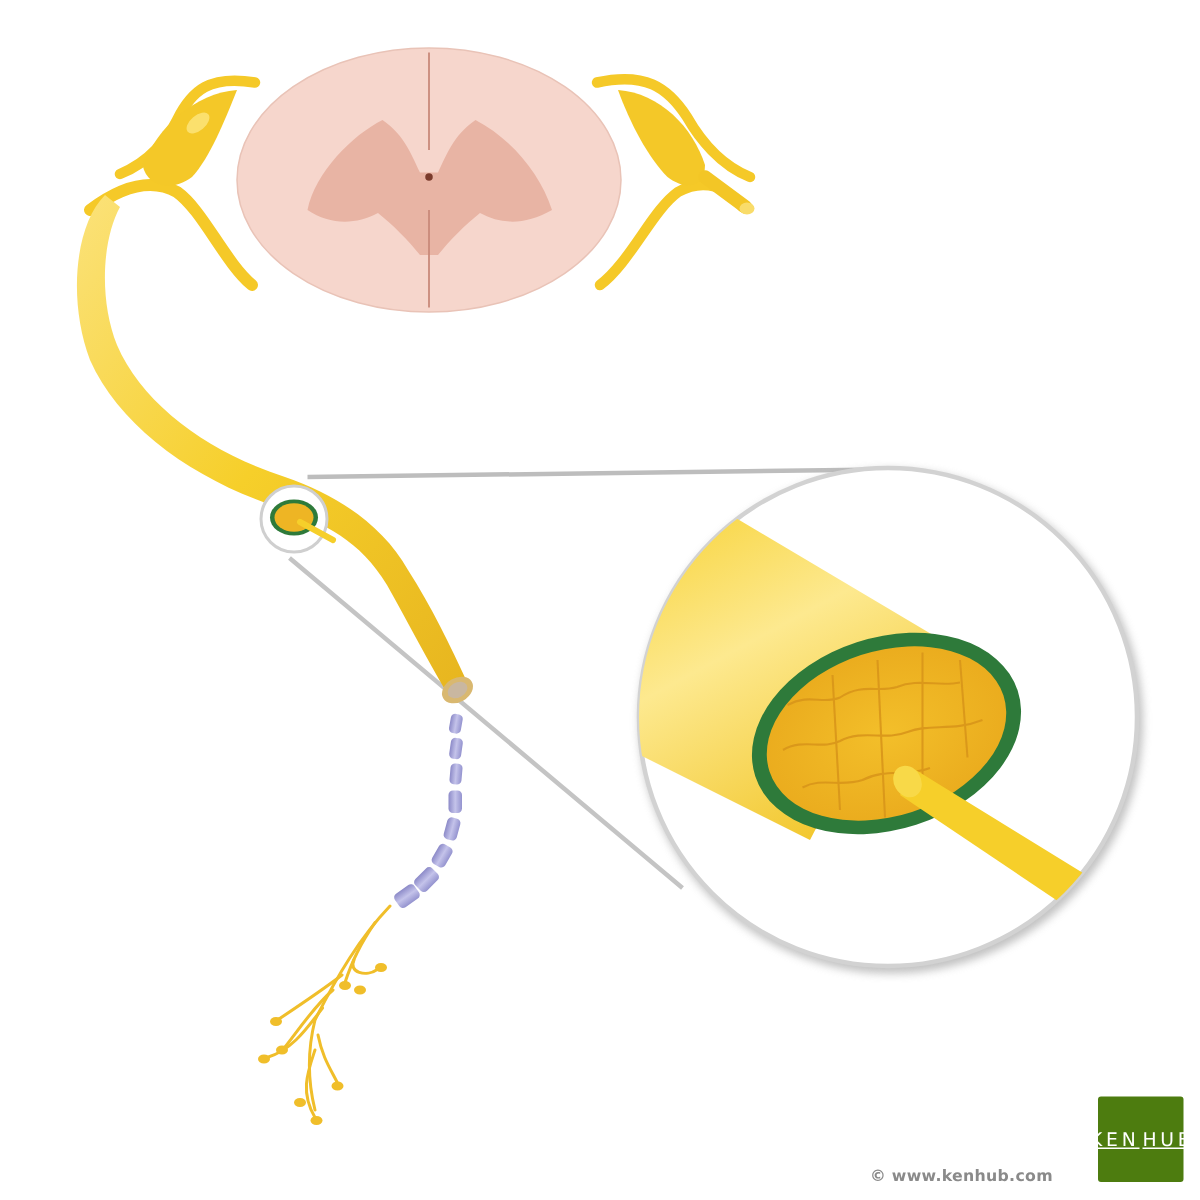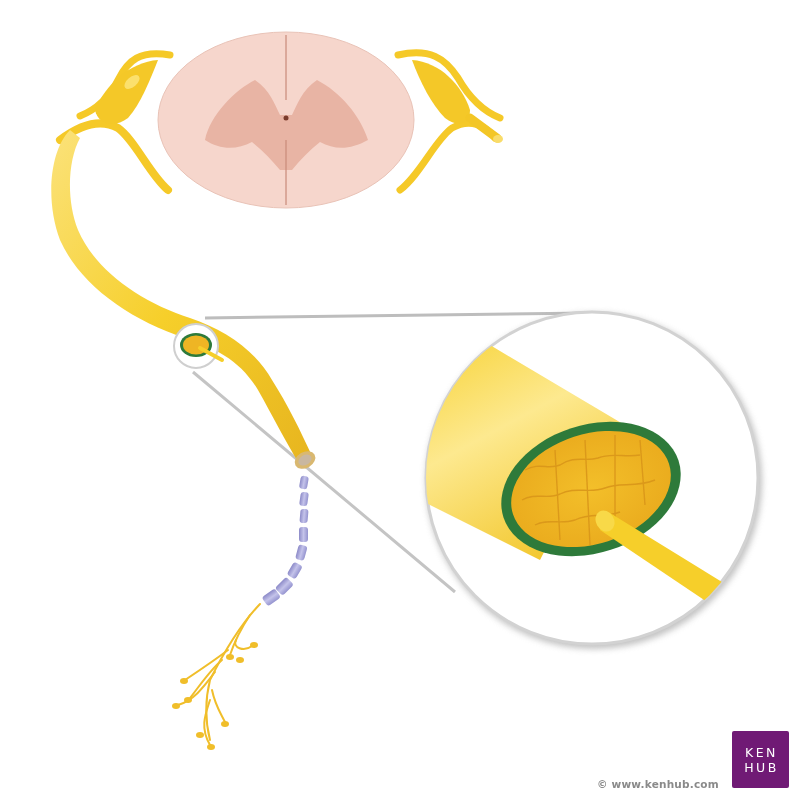--- a/index.html
+++ b/index.html
@@ -1,27 +1,27 @@
 <!DOCTYPE html>
 <html><head>
 <meta charset="utf-8">
 <style>
   html, body { margin: 0; padding: 0; background: #ffffff; }
   body { width: 800px; height: 800px; position: relative; overflow: hidden; font-family: "DejaVu Sans", sans-serif; }
   #illustration { position: absolute; left: 0; top: 0; width: 800px; height: 800px; }
   .copyright {
-    position: absolute; left: 597px; top: 778px;
+    position: absolute; left: 580px; top: 778px;
     font-family: "DejaVu Sans", sans-serif; font-size: 10.5px; font-weight: bold;
     color: #8a8a8a; letter-spacing: 0.2px;
   }
   .logo {
     position: absolute; left: 732px; top: 731px; width: 57px; height: 57px;
-    background: #701a75; border-radius: 2px; color: #fff;
-    display: flex; flex-direction: column; align-items: center; justify-content: center;
-    font-family: "DejaVu Sans", sans-serif; font-size: 12.5px; letter-spacing: 2.5px; line-height: 15px;
+    background: #4d7c0f; border-radius: 2px; color: #fff;
+    display: flex; flex-direction: row; align-items: center; justify-content: center;
+    font-family: "DejaVu Sans", sans-serif; font-size: 12.5px; letter-spacing: 2.5px; line-height: 15px; text-decoration: underline;
   }
   .logo span { display: block; text-align: center; padding-left: 2px; }
 </style>
 </head>
 <body>
 
 <svg id="illustration" viewBox="0 0 800 800" xmlns="http://www.w3.org/2000/svg">
   <defs>
     <linearGradient id="nerveGrad" x1="0" y1="0" x2="1" y2="1">
       <stop offset="0" stop-color="#fbe27a"></stop>

